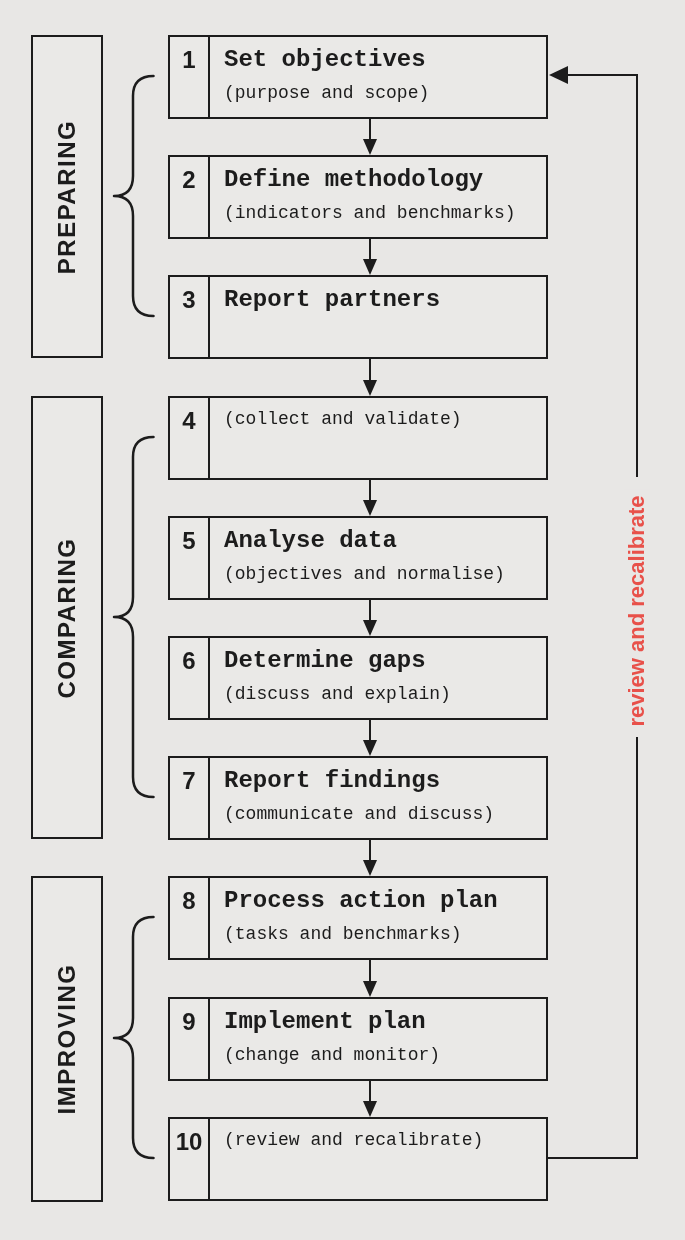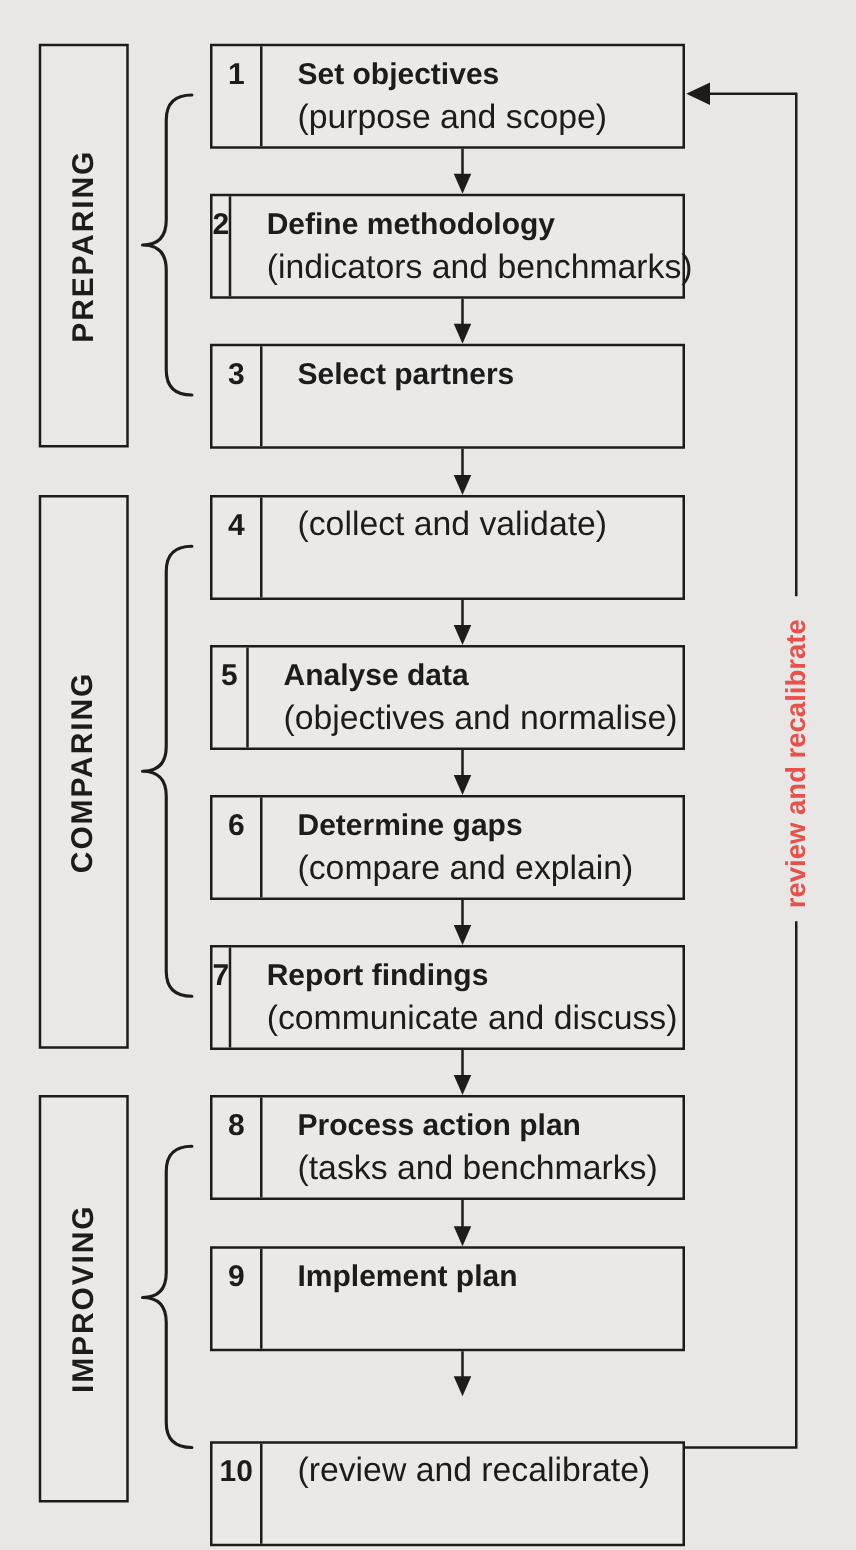--- a/index.html
+++ b/index.html
@@ -29,29 +29,30 @@
     width:40px;
     box-sizing:border-box;
     border-right:2px solid var(--line);
     display:flex;justify-content:center;
     padding-top:5px;
     font-weight:700;font-size:24px;line-height:35px;
     color:var(--line);
   }
   .step .body{
     flex:1;
-    padding:5px 4px 0 28px;
+    padding:5px 4px 0 14px;
     color:var(--line);
+    font-family:Liberation Mono, monospace;
   }
   .step .title{
     font-weight:700;font-size:24px;line-height:35px;
     white-space:nowrap;
   }
   .step .sub{
-    font-weight:400;font-size:27px;line-height:33px;
+    font-weight:400;font-size:18px;line-height:33px;
     white-space:nowrap;
   }
   
   .phase{
     position:absolute;
     left:31px;width:72px;
     box-sizing:border-box;
     border:2px solid var(--line);
     background:var(--box-fill);
     display:flex;align-items:center;justify-content:center;
@@ -163,63 +164,64 @@
   <div class="step" style="top:155px">
     <div class="num">2</div>
     <div class="body">
         <div class="title">Define methodology</div>
       <div class="sub">(indicators and benchmarks)</div>
       </div>
   </div>
   <div class="step" style="top:275px">
     <div class="num">3</div>
     <div class="body">
-        <div class="title">Select partners</div>
+        <div class="title">Report partners</div>
       </div>
   </div>
   <div class="step" style="top:396px">
     <div class="num">4</div>
     <div class="body">
       <div class="sub">(collect and validate)</div>
       </div>
   </div>
   <div class="step" style="top:516px">
     <div class="num">5</div>
     <div class="body">
         <div class="title">Analyse data</div>
       <div class="sub">(objectives and normalise)</div>
       </div>
   </div>
   <div class="step" style="top:636px">
     <div class="num">6</div>
     <div class="body">
         <div class="title">Determine gaps</div>
-      <div class="sub">(compare and explain)</div>
+      <div class="sub">(discuss and explain)</div>
       </div>
   </div>
   <div class="step" style="top:756px">
     <div class="num">7</div>
     <div class="body">
         <div class="title">Report findings</div>
       <div class="sub">(communicate and discuss)</div>
       </div>
   </div>
   <div class="step" style="top:876px">
     <div class="num">8</div>
     <div class="body">
         <div class="title">Process action plan</div>
       <div class="sub">(tasks and benchmarks)</div>
       </div>
   </div>
   <div class="step" style="top:997px">
     <div class="num">9</div>
     <div class="body">
         <div class="title">Implement plan</div>
-      </div>
-  </div>
-  <div class="step" style="top:1153px">
+      <div class="sub">(change and monitor)</div>
+      </div>
+  </div>
+  <div class="step" style="top:1117px">
     <div class="num">10</div>
     <div class="body">
       <div class="sub">(review and recalibrate)</div>
       </div>
   </div>
 
 </div>
 
 </body></html>

